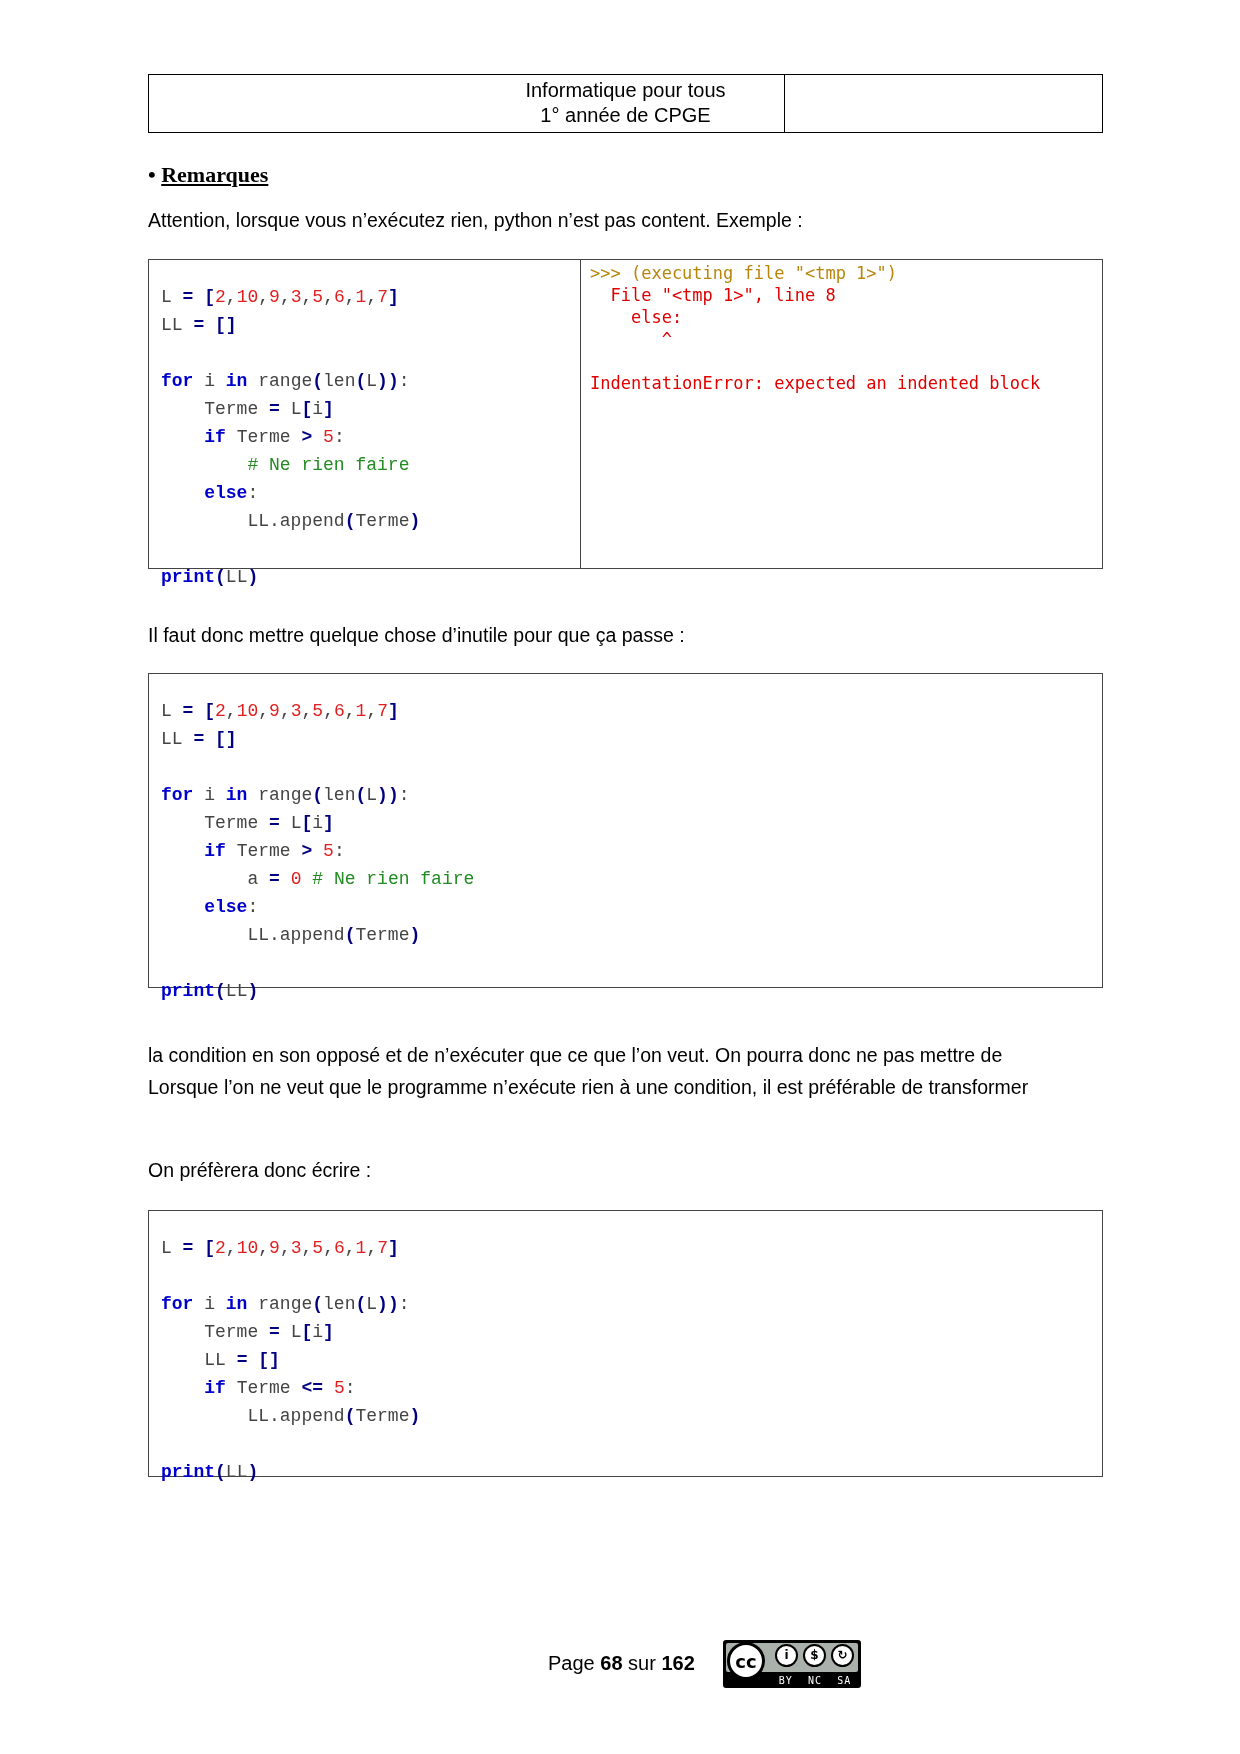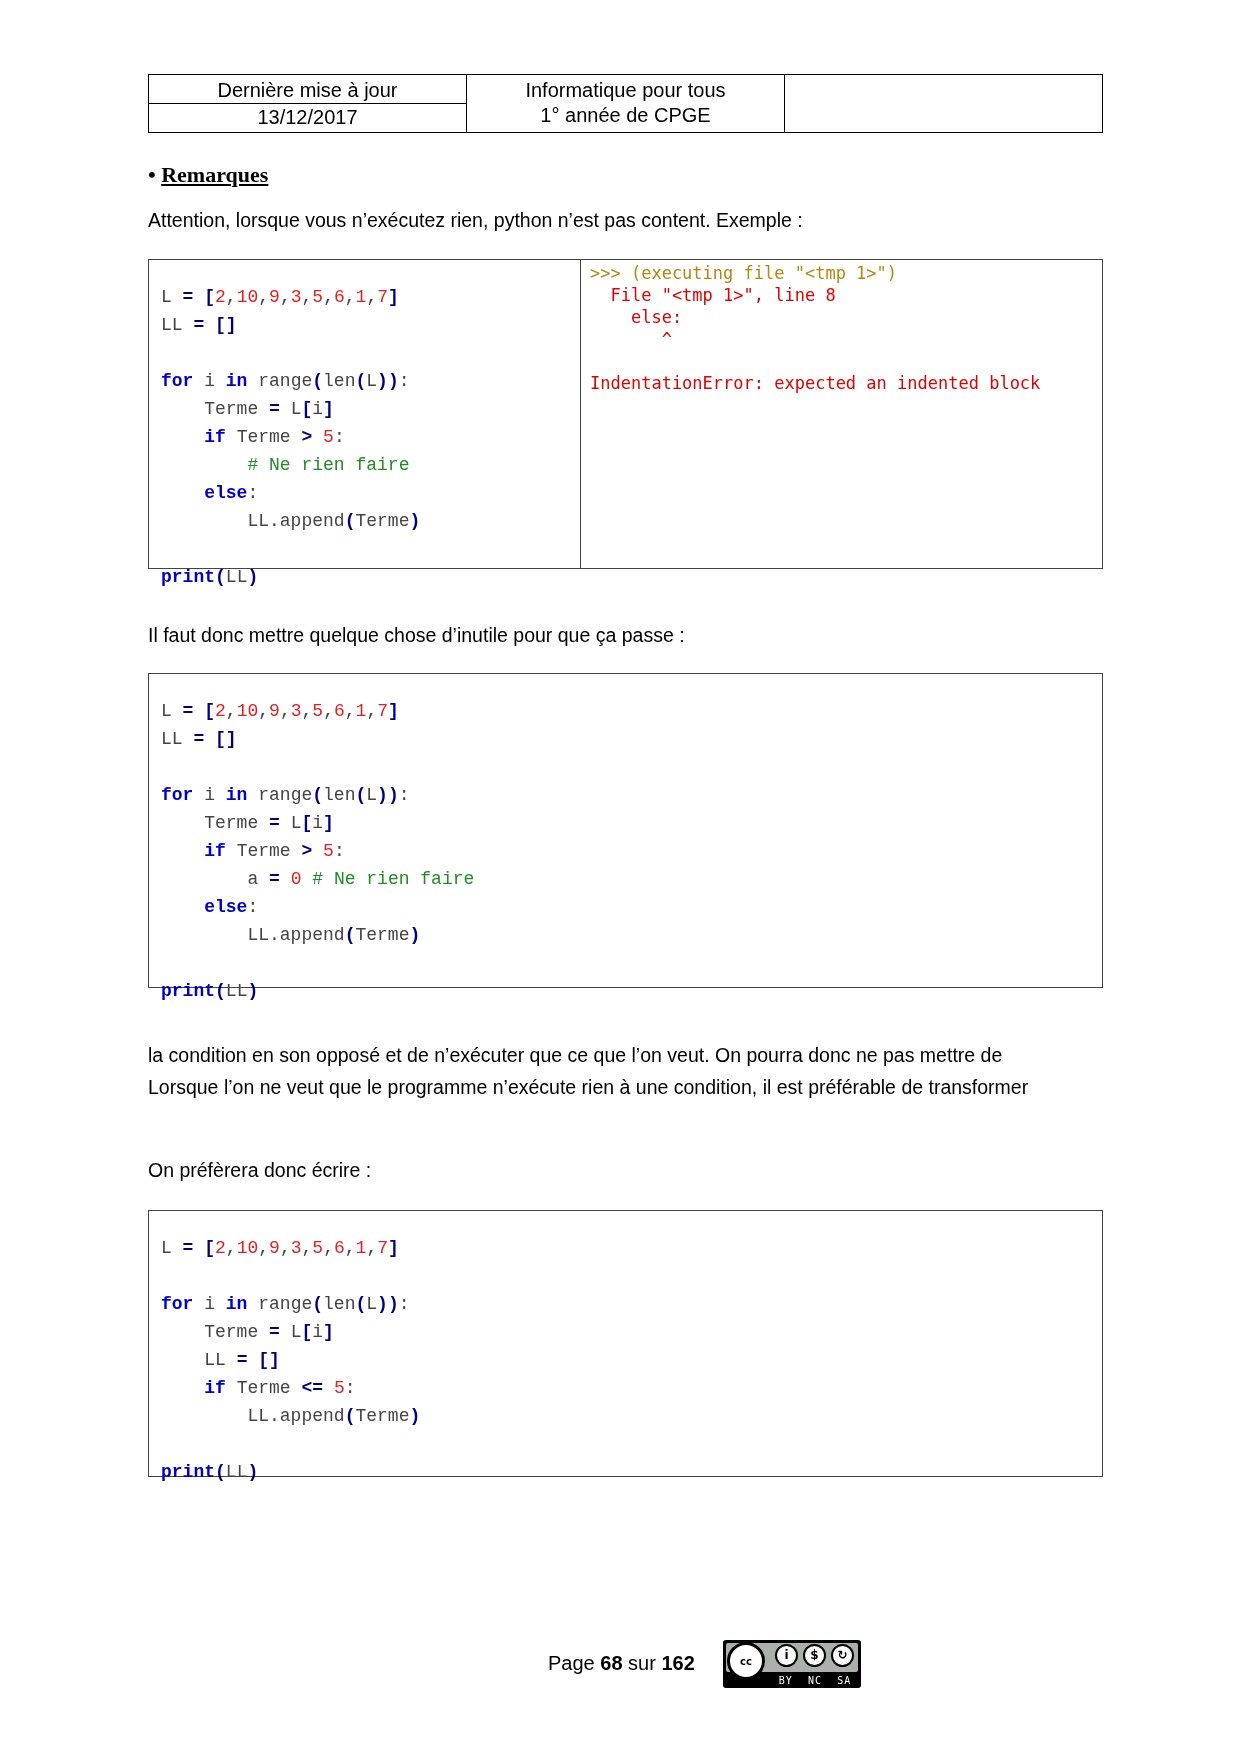--- a/index.html
+++ b/index.html
@@ -25,33 +25,28 @@
   .kw { color:#0000cc; font-weight:bold; }
   .op { color:#000080; font-weight:bold; }
   .num { color:#e02020; }
   .cmt { color:#228b22; }
   .console { font-family:"DejaVu Sans Mono", monospace; font-size:17px; line-height:22px; white-space:pre; color:#e00000; position:absolute; }
   .exec { color:#b8860b; }
   .footer { left:548px; top:1652px; font-size:20px; font-family:"Liberation Sans", sans-serif; }
   .cc { left:723px; top:1640px; width:138px; height:48px; background:#000; border-radius:3px; }
   .cc .top { position:absolute; left:3px; top:3px; right:3px; height:29px; background:#aab0aa; border-radius:2px; }
   .cc .circ { position:absolute; top:0; border-radius:50%; background:#fff; border:2.5px solid #000; box-sizing:border-box; text-align:center; font-weight:bold; color:#000; font-family:"DejaVu Sans", sans-serif; }
-  .cc .big { left:4px; top:2px; width:38px; height:38px; line-height:33px; font-size:10px; background:#fff; border:3px solid #000; }
+  .cc .big { left:4px; top:2px; width:38px; height:38px; line-height:33px; font-size:18px; background:#fff; border:3px solid #000; }
   .cc .sm { width:23px; height:23px; top:4px; font-size:12px; line-height:18px; }
   .cc .labels { position:absolute; left:48px; bottom:2px; width:88px; font-family:"DejaVu Sans Mono", monospace; font-size:10px; color:#fff; letter-spacing:1px; display:flex; justify-content:space-around; }
 </style>
 </head>
 <body>
 
 <div class="abs hdr">
-  <div class="col c1">
-    <div class="cell top">Dernière mise à jour</div>
-    <div class="split"></div>
-    <div class="cell bot">13/12/2017</div>
-  </div>
   <div class="col c2">
     <div class="cell top">Informatique pour tous</div>
     <div class="cell bot">1° année de CPGE</div>
   </div>
 </div>
 
 <div class="abs section-title">
   <span>•</span>
   <span class="lbl">Remarques</span>
 </div>

